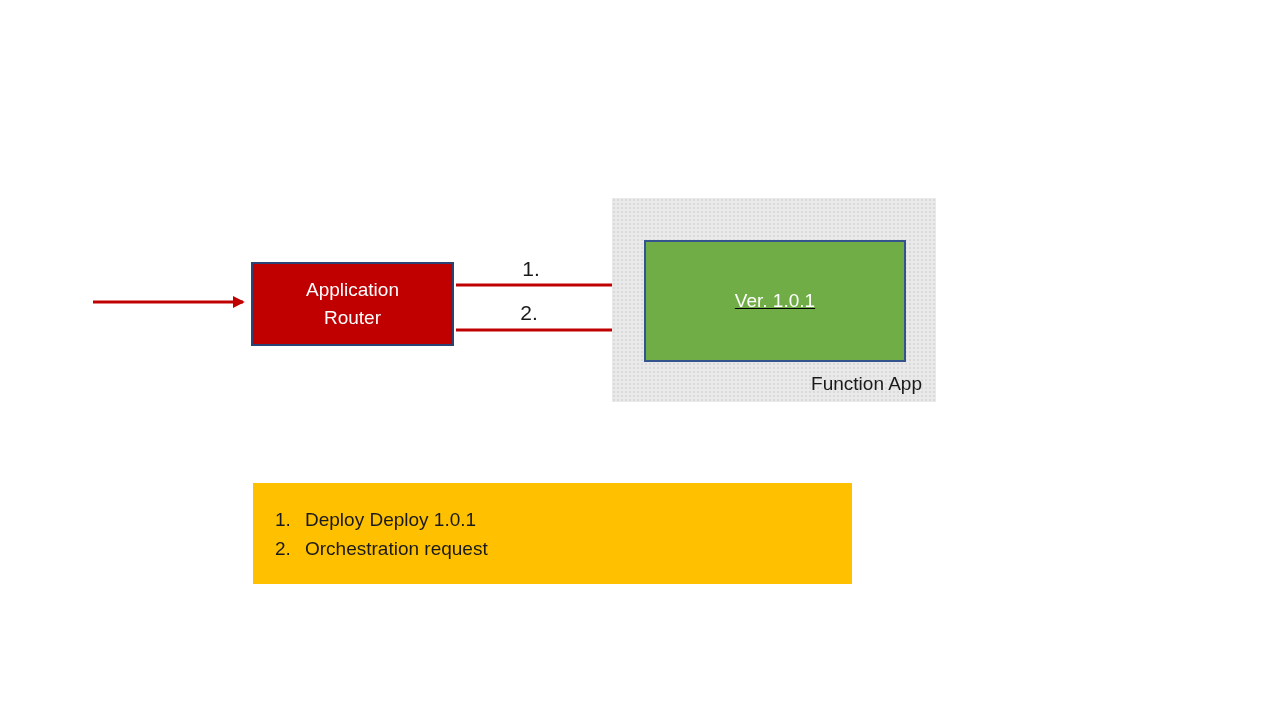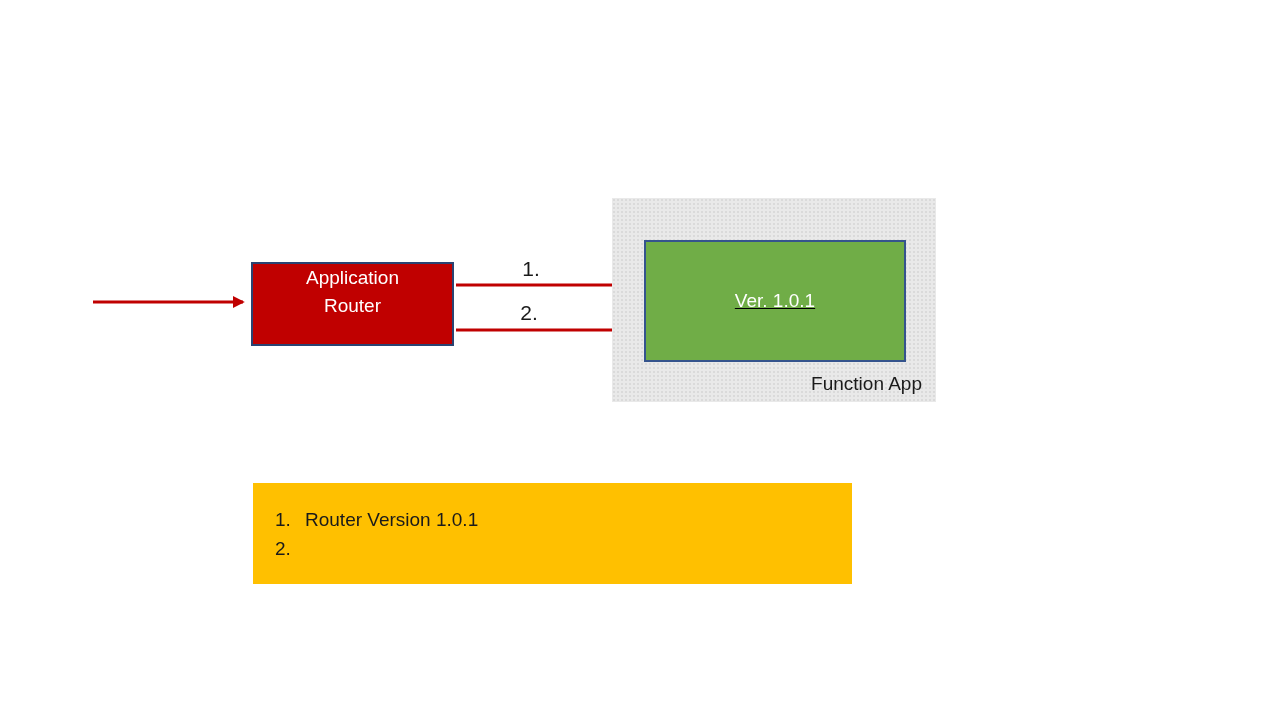--- a/index.html
+++ b/index.html
@@ -25,21 +25,21 @@
   .router-box {
     position: absolute;
     left: 251px;
     top: 262px;
     width: 203px;
     height: 84px;
     background: #c00000;
     border: 2px solid #2a4372;
     box-sizing: border-box;
     display: flex;
-    align-items: flex-start;
+    align-items: center;
     justify-content: center;
   }
   .router-box .shape-label {
     color: #ffffff;
     font-size: 19px;
     line-height: 28px;
     text-align: center;
     max-width: 130px;
   }
   .arrow-label {
@@ -134,20 +134,21 @@
   <div class="function-app-box">
     <div class="version-box">
       <span class="shape-label">Ver. 1.0.1</span>
     </div>
     <div class="function-app-label">Function App</div>
   </div>
 
   <div class="legend-box">
     <div class="legend-row">
       <span class="legend-number">1.</span>
-      <span class="legend-text">Router Version 1.0.1</span>
+      <span class="legend-text">Deploy Deploy 1.0.1</span>
     </div>
     <div class="legend-row">
       <span class="legend-number">2.</span>
+      <span class="legend-text">Orchestration request</span>
     </div>
   </div>
 
 </div>
 
 </body></html>

